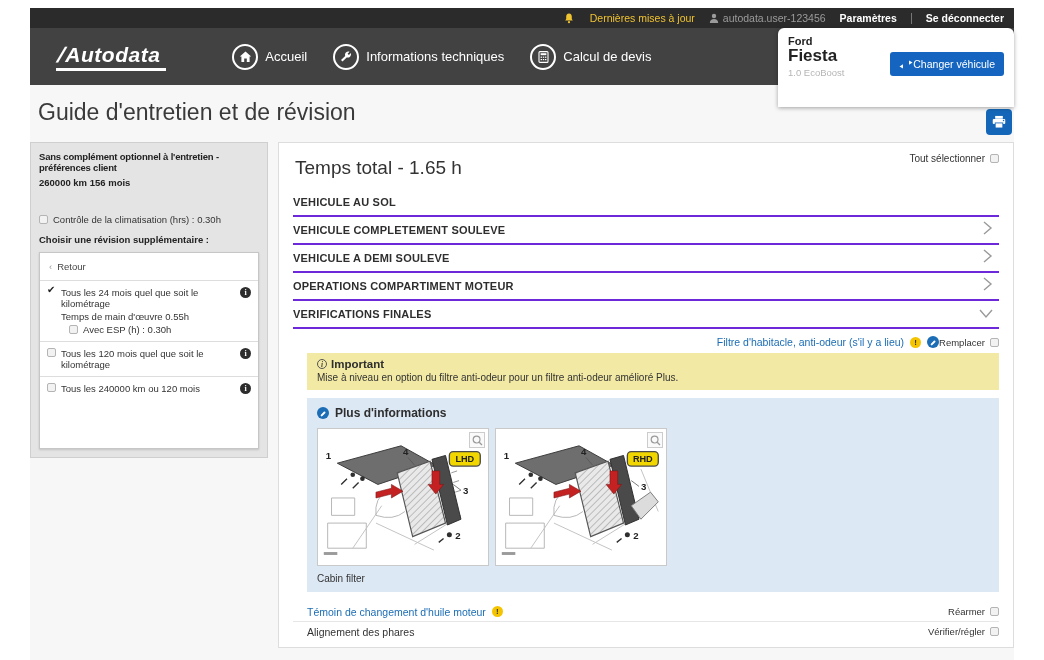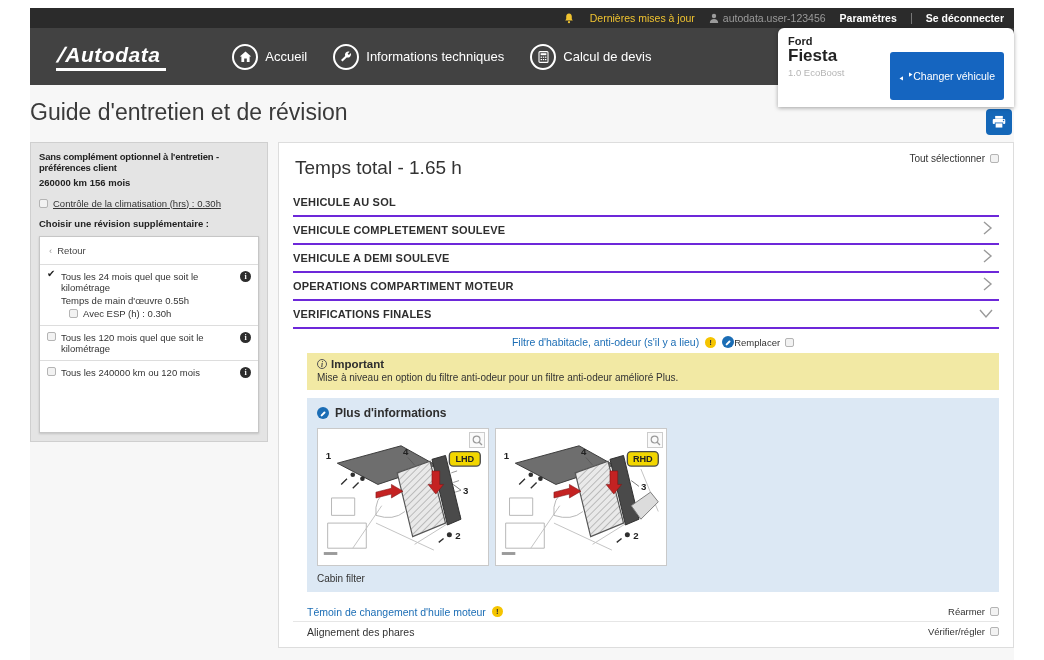--- a/index.html
+++ b/index.html
@@ -24,34 +24,34 @@
   .nav { display:flex; align-items:center; gap:26px; margin-left:66px; }
   .nav-item { display:flex; align-items:center; gap:7px; color:#fff; font-size:13px; cursor:pointer; }
   .circle-icon { width:26px; height:26px; border:2px solid #fff; border-radius:50%; display:flex; align-items:center; justify-content:center; }
   .circle-icon svg { display:block; }
 
   
   .vehicle-card { position:absolute; right:0; top:20px; width:236px; height:79px; background:#fff; border-radius:6px 6px 0 0; box-shadow:0 1px 4px rgba(0,0,0,.35); z-index:5; padding:7px 10px; }
   .vc-make { font-size:11px; font-weight:bold; color:#222; }
   .vc-model { font-size:17px; font-weight:bold; color:#222; line-height:1.1; }
   .vc-engine { font-size:9.5px; color:#b5b5b5; margin-top:1px; }
-  .vc-btn { position:absolute; right:10px; top:24px; background:#1565c0; color:#fff; font-size:10.5px; border:none; border-radius:3px; padding:18px 9px; display:flex; align-items:center; cursor:pointer; font-family:inherit; }
+  .vc-btn { position:absolute; right:10px; top:24px; background:#1565c0; color:#fff; font-size:10.5px; border:none; border-radius:3px; padding:6px 9px; display:flex; align-items:center; cursor:pointer; font-family:inherit; }
 
   
   .page { position:relative; background:#f7f7f7; padding:10px 0 14px 0; min-height:572px; }
-  .page-title { font-size:23px; color:#3a3a3a; margin:4px 0 0 0; font-weight:400; }
+  .page-title { font-size:23px; color:#3a3a3a; margin:4px 0 0 8px; font-weight:400; }
   .print-btn { position:absolute; top:24px; right:2px; width:26px; height:26px; background:#1467b8; border:none; border-radius:4px; display:flex; align-items:center; justify-content:center; cursor:pointer; }
 
   .columns { display:flex; align-items:flex-start; gap:10px; margin-top:16px; }
 
   
   .sidebar { width:238px; background:#e4e4e4; border:1px solid #cfcfcf; padding:8px; font-size:9.5px; }
   .sb-title { font-weight:bold; color:#222; letter-spacing:-0.2px; }
   .sb-subtitle { font-weight:bold; color:#222; margin-top:4px; }
-  .sb-opts { margin-top:8px;text-decoration:underline; }
+  .sb-opts { margin-top:24px; }
   .sb-opt { display:flex; align-items:center; gap:5px; padding:1.5px 0; cursor:pointer; }
   .sb-choose { font-weight:bold; color:#222; margin:8px 0 7px 0; }
   .sb-card { background:#fff; border:1px solid #c6c6c6; box-shadow:0 1px 2px rgba(0,0,0,.15); }
   .sb-back { padding:8px 9px; color:#444; cursor:pointer; display:flex; gap:5px; align-items:center; }
   .sb-back .lt { color:#999; }
   .rev-row { border-top:1px solid #ddd; padding:6px 7px; display:flex; gap:5px; }
   .rev-main { flex:1; }
   .rev-label-line { display:flex; gap:5px; align-items:flex-start; cursor:pointer; }
   .rev-sub { margin:2px 0 0 14px; color:#333; }
   .rev-subopt { display:flex; gap:5px; align-items:center; margin:2px 0 0 22px; cursor:pointer; }
@@ -68,21 +68,21 @@
   .main { flex:1; background:#fff; border:1px solid #ddd; padding:8px 14px 6px 14px; }
   .main-head { display:flex; justify-content:space-between; align-items:flex-start;gap:27px; }
   .total-time { font-size:19px; font-weight:400; color:#333; margin:6px 0 10px 2px; }
   .select-all { display:flex; align-items:center; gap:5px; font-size:10px; color:#333; margin-top:2px; cursor:pointer; }
 
   .section-row { height:28px; display:flex; align-items:center; justify-content:space-between; border-bottom:2px solid #6d28d9; cursor:pointer; }
   .section-row .label { font-size:11px; font-weight:bold; color:#2e2e2e; letter-spacing:.2px; }
   .chev { color:#9a9a9a; margin-right:6px; }
 
   .sub-content { padding-left:14px; }
-  .filter-row { display:flex; align-items:center; justify-content:center; padding:7px 0 5px 0; }
+  .filter-row { display:flex; align-items:center; justify-content:flex-end; padding:7px 0 5px 0; }
   .filter-left { display:flex; align-items:center; gap:6px; }
   .link { color:#1b6db5; font-size:10.5px; cursor:pointer; }
   .action-cell { display:flex; align-items:center; gap:5px; font-size:9.5px; color:#333; }
 
   .warn-icon { width:11px; height:11px; border-radius:50%; background:#f5c400; color:#333; font-weight:bold; font-size:8px; display:flex; align-items:center; justify-content:center; }
   .blue-dot { width:12px; height:12px; border-radius:50%; background:#1b6db5; position:relative; cursor:pointer; }
   .blue-dot::after { content:""; position:absolute; left:3px; top:5.5px; width:6px; height:1.8px; background:#fff; border-radius:1px; transform:rotate(-45deg); }
 
   .note { background:#f2e9a4; padding:5px 10px 7px 10px; margin-bottom:8px; }
   .note-title { font-size:11.5px; font-weight:bold; color:#2e2e2e; display:flex; align-items:center; gap:4px; }

